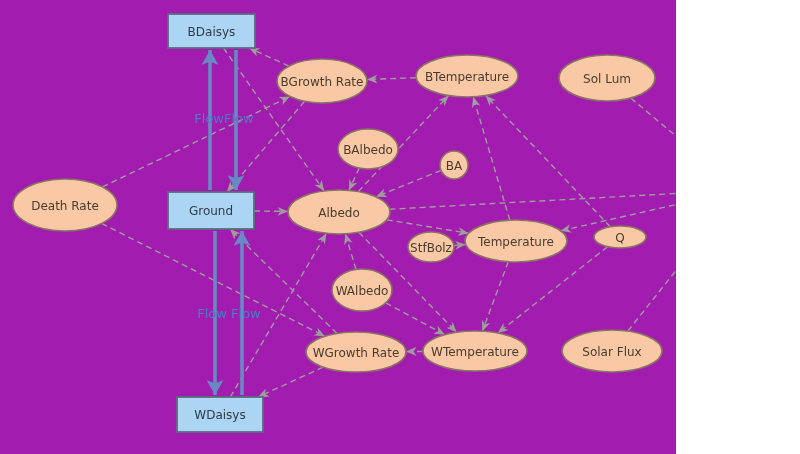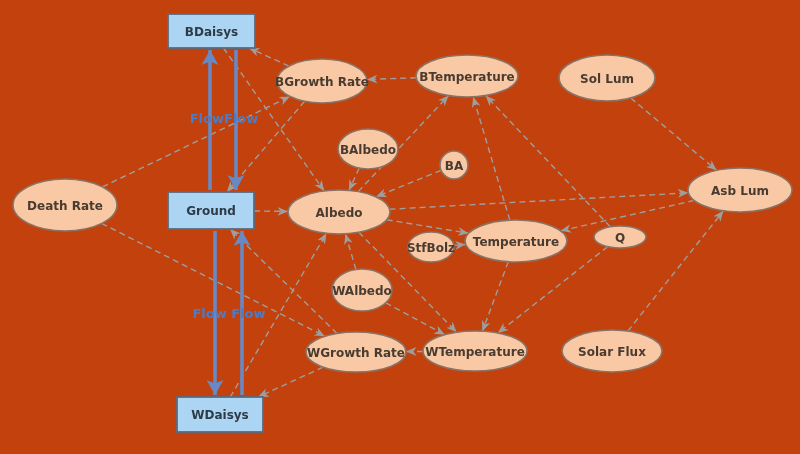--- a/index.html
+++ b/index.html
@@ -1,17 +1,17 @@
 <!DOCTYPE html>
 <html><head>
 <meta charset="utf-8">
 <style>
   html,body{margin:0;padding:0;background:#fff;}
   body{font-family:"DejaVu Sans","Liberation Sans",sans-serif;}
-  #stage{position:relative;width:800px;height:454px;background:#c2410c;overflow:hidden;font-weight:bold;}
+  #stage{position:relative;width:676px;height:454px;background:#a21caf;overflow:hidden;}
   svg{display:block;}
   text{user-select:none;}
   .node-label{font-size:12px;}
   .flow-label{font-size:13px;}
 </style>
 </head>
 <body>
 
 <div id="stage">
     <svg width="800" height="454" viewBox="0 0 800 454">

